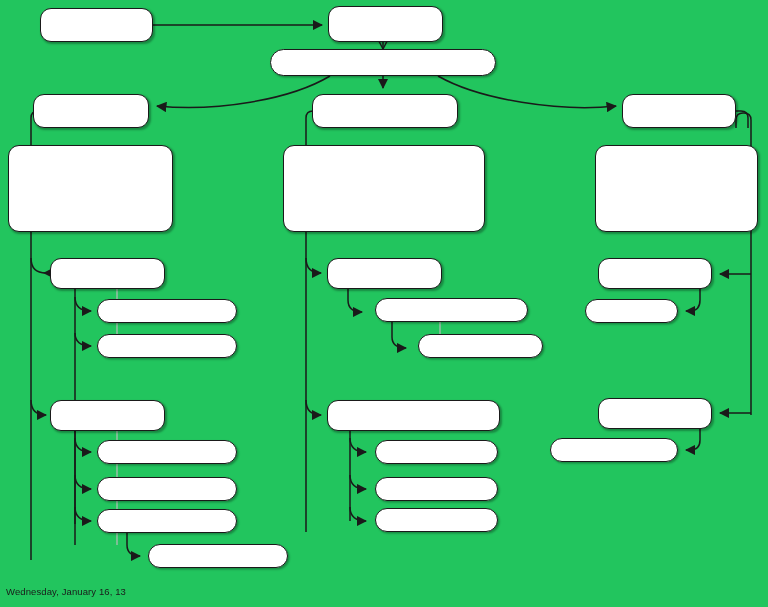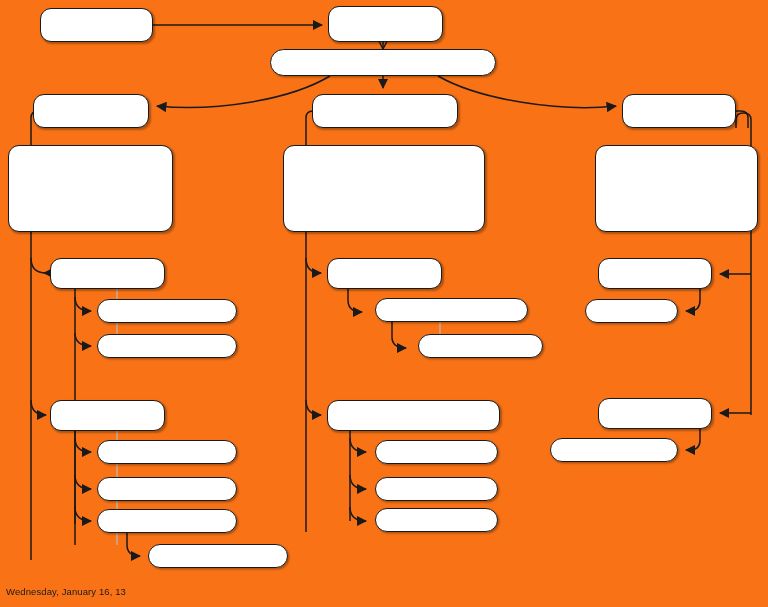--- a/index.html
+++ b/index.html
@@ -8,21 +8,21 @@
     padding: 0;
     background: #ffffff;
   }
   body {
     font-family: "Liberation Sans", sans-serif;
   }
   #canvas {
     position: relative;
     width: 768px;
     height: 607px;
-    background: #f97316;
+    background: #22c55e;
     overflow: hidden;
   }
   #wires {
     position: absolute;
     left: 0;
     top: 0;
     width: 768px;
     height: 607px;
     pointer-events: none;
   }

